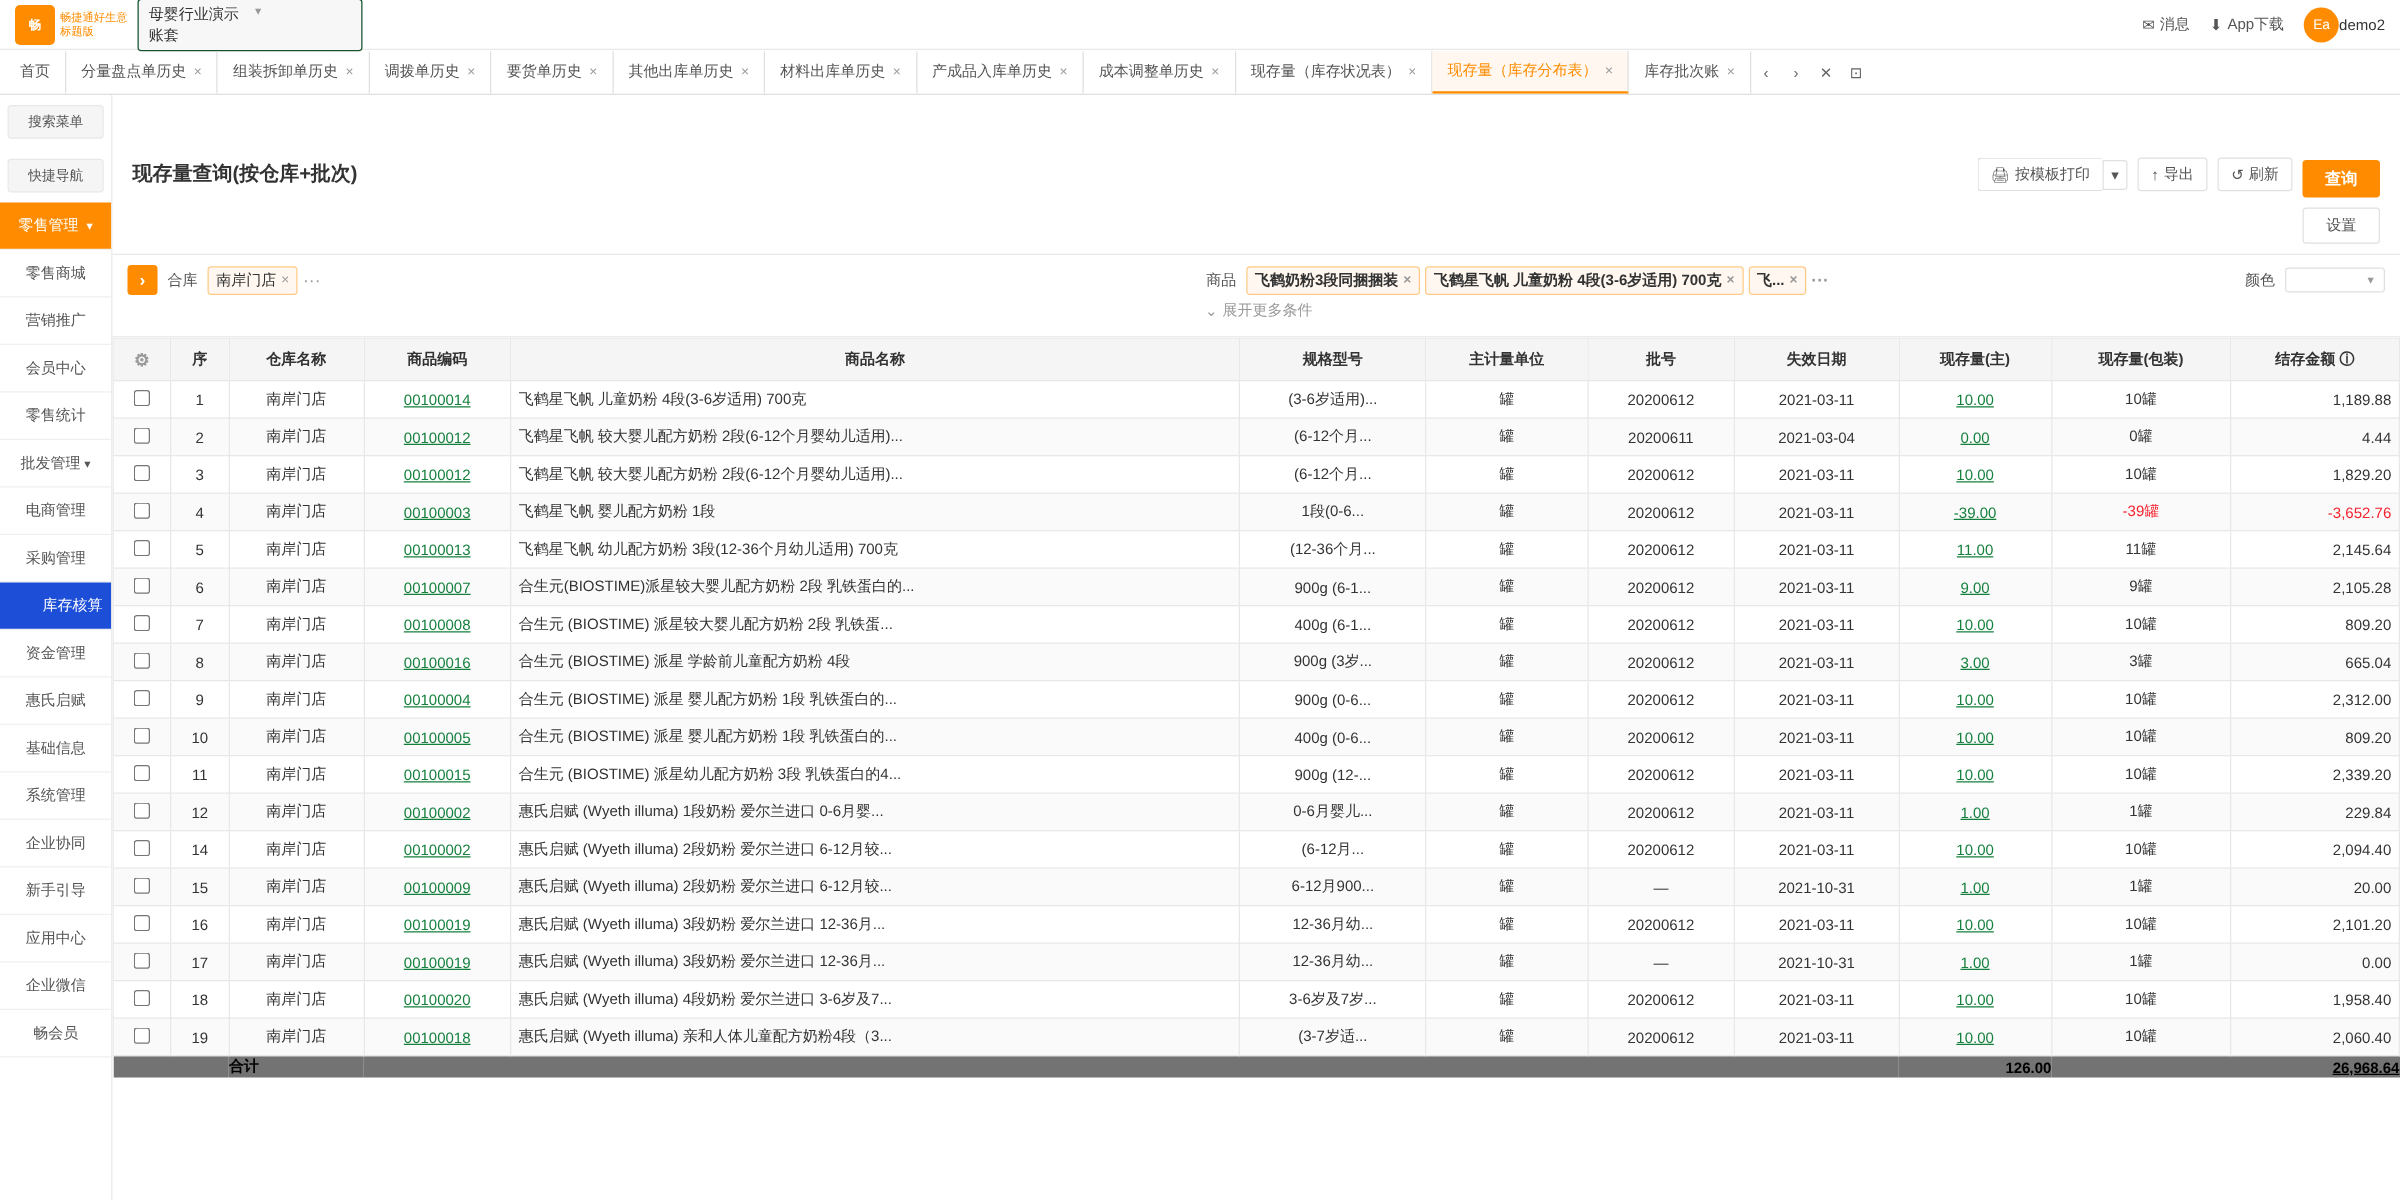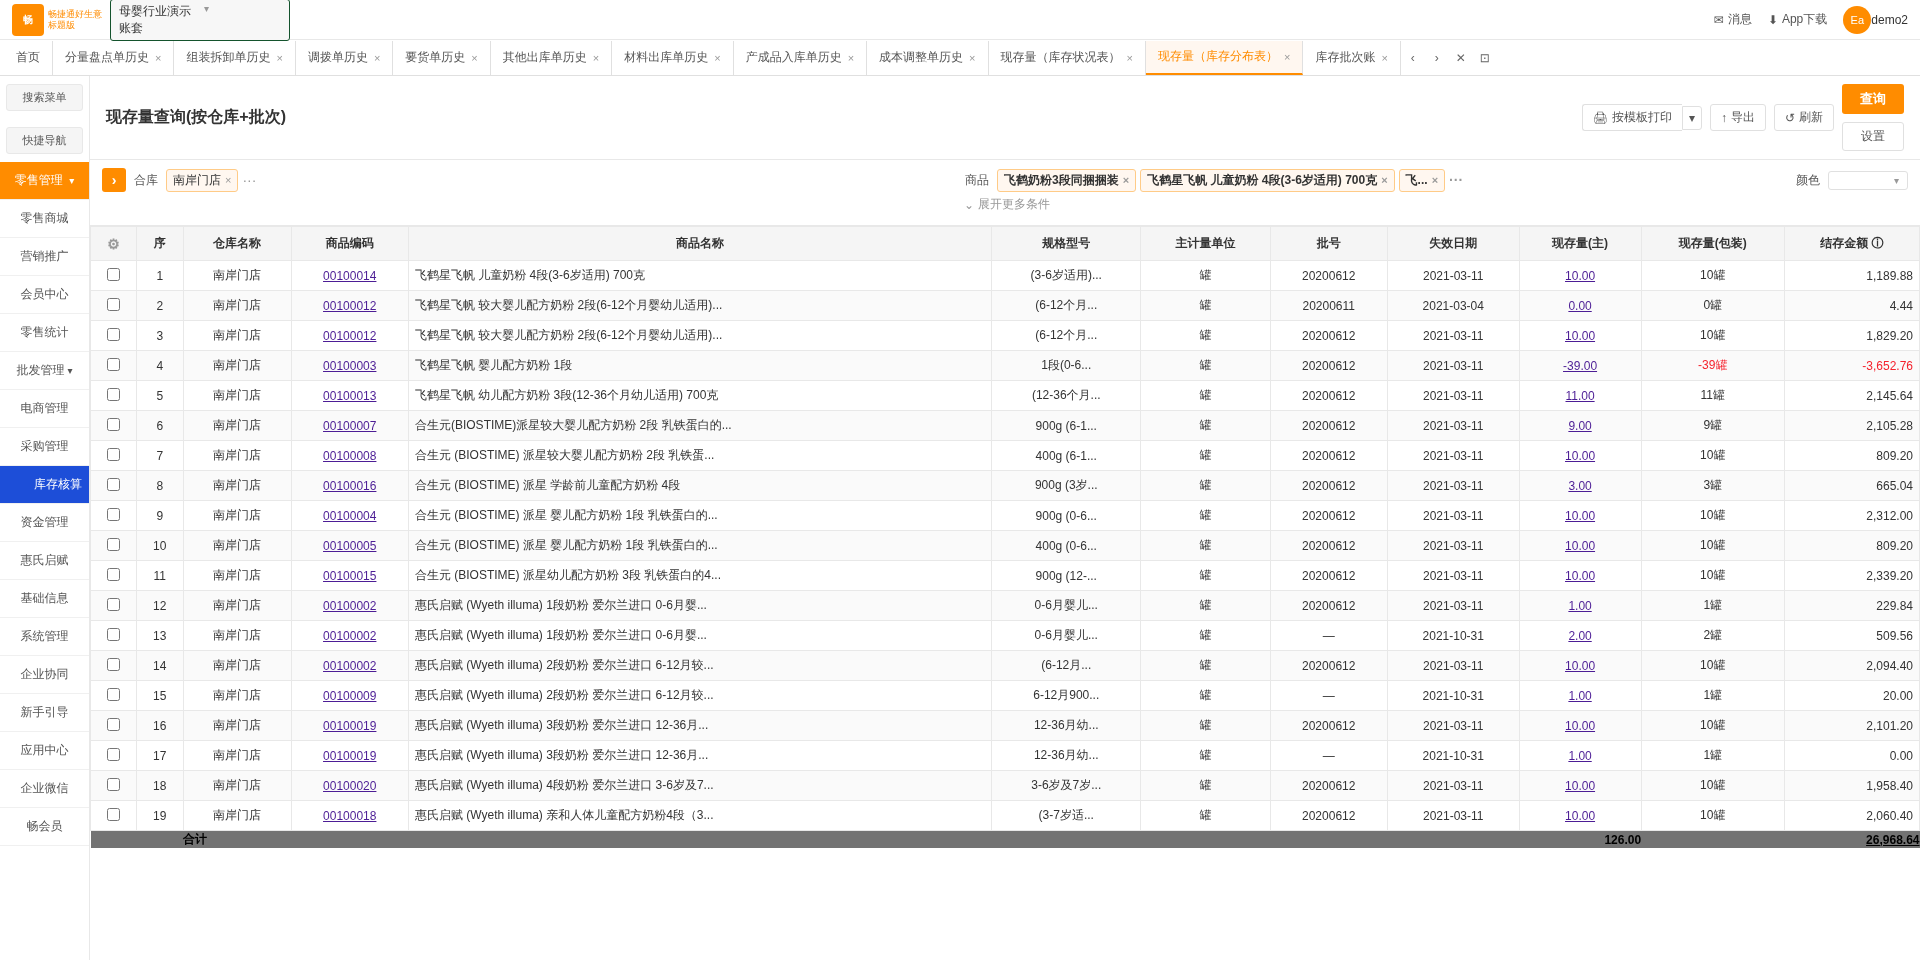--- a/index.html
+++ b/index.html
@@ -67,26 +67,26 @@
 
     
     .table-area { flex: 1; overflow-y: auto; background: #fff; }
     .data-table { width: 100%; border-collapse: collapse; }
     .data-table thead th { background: #f5f5f5; border: 1px solid #e8e8e8; padding: 8px 6px; text-align: center; font-size: 12px; color: #333; font-weight: bold; white-space: nowrap; position: sticky; top: 0; z-index: 10; }
     .data-table tbody td { border: 1px solid #e8e8e8; padding: 6px 6px; text-align: center; font-size: 12px; color: #333; white-space: nowrap; }
     .data-table tbody tr:nth-child(even) { background: #fafafa; }
     .data-table .text-left { text-align: left; }
     .data-table .text-right { text-align: right; }
     .data-table .red { color: #f5222d; }
-    .data-table .underline { text-decoration: underline; cursor: pointer; color: #4c1d95; }
+    .data-table .underline { text-decoration: underline; cursor: pointer; color: #15803d; }
     .col-settings { font-size: 14px; cursor: pointer; color: #999; }
     .footer-row td { background: #737373; font-weight: bold; }
     .search-main-btn { background: #ff8c00; color: #fff; border: none; border-radius: 3px; padding: 6px 18px; cursor: pointer; font-size: 13px; font-weight: bold; width: 100%; }
     .setting-btn { background: #fff; color: #555; border: 1px solid #e0e0e0; border-radius: 3px; padding: 5px 18px; cursor: pointer; font-size: 12px; width: 100%; margin-top: 4px; }
-    .right-btns { display: flex; flex-direction: column; gap: 4px; }
+    .right-btns { display: flex; flex-direction: column; gap: 4px; margin-top: 44px; }
   </style>
 </head>
 <body>
 
 <div class="top-bar">
   <div class="logo-area">
     <div class="logo-icon">畅</div>
     <div class="logo-text" style="white-space:pre-line;font-size:9px;">畅捷通好生意
 标题版</div>
   </div>
@@ -481,34 +481,20 @@
     <td>0-6月婴儿...</td>
     <td>罐</td>
     <td>20200612</td>
     <td>2021-03-11</td>
     <td class="underline">1.00</td>
     <td class="">1罐</td>
     <td class="text-right">229.84</td>
   </tr>
             <tr>
     <td><input type="checkbox" style=""></td>
-    <td>13</td>
-    <td>南岸门店</td>
-    <td class="underline">00100002</td>
-    <td class="text-left">惠氏启赋 (Wyeth illuma) 1段奶粉 爱尔兰进口 0-6月婴...</td>
-    <td>0-6月婴儿...</td>
-    <td>罐</td>
-    <td>—</td>
-    <td>2021-10-31</td>
-    <td class="underline">2.00</td>
-    <td class="">2罐</td>
-    <td class="text-right">509.56</td>
-  </tr>
-            <tr>
-    <td><input type="checkbox" style=""></td>
     <td>14</td>
     <td>南岸门店</td>
     <td class="underline">00100002</td>
     <td class="text-left">惠氏启赋 (Wyeth illuma) 2段奶粉 爱尔兰进口 6-12月较...</td>
     <td>(6-12月...</td>
     <td>罐</td>
     <td>20200612</td>
     <td>2021-03-11</td>
     <td class="underline">10.00</td>
     <td class="">10罐</td>

